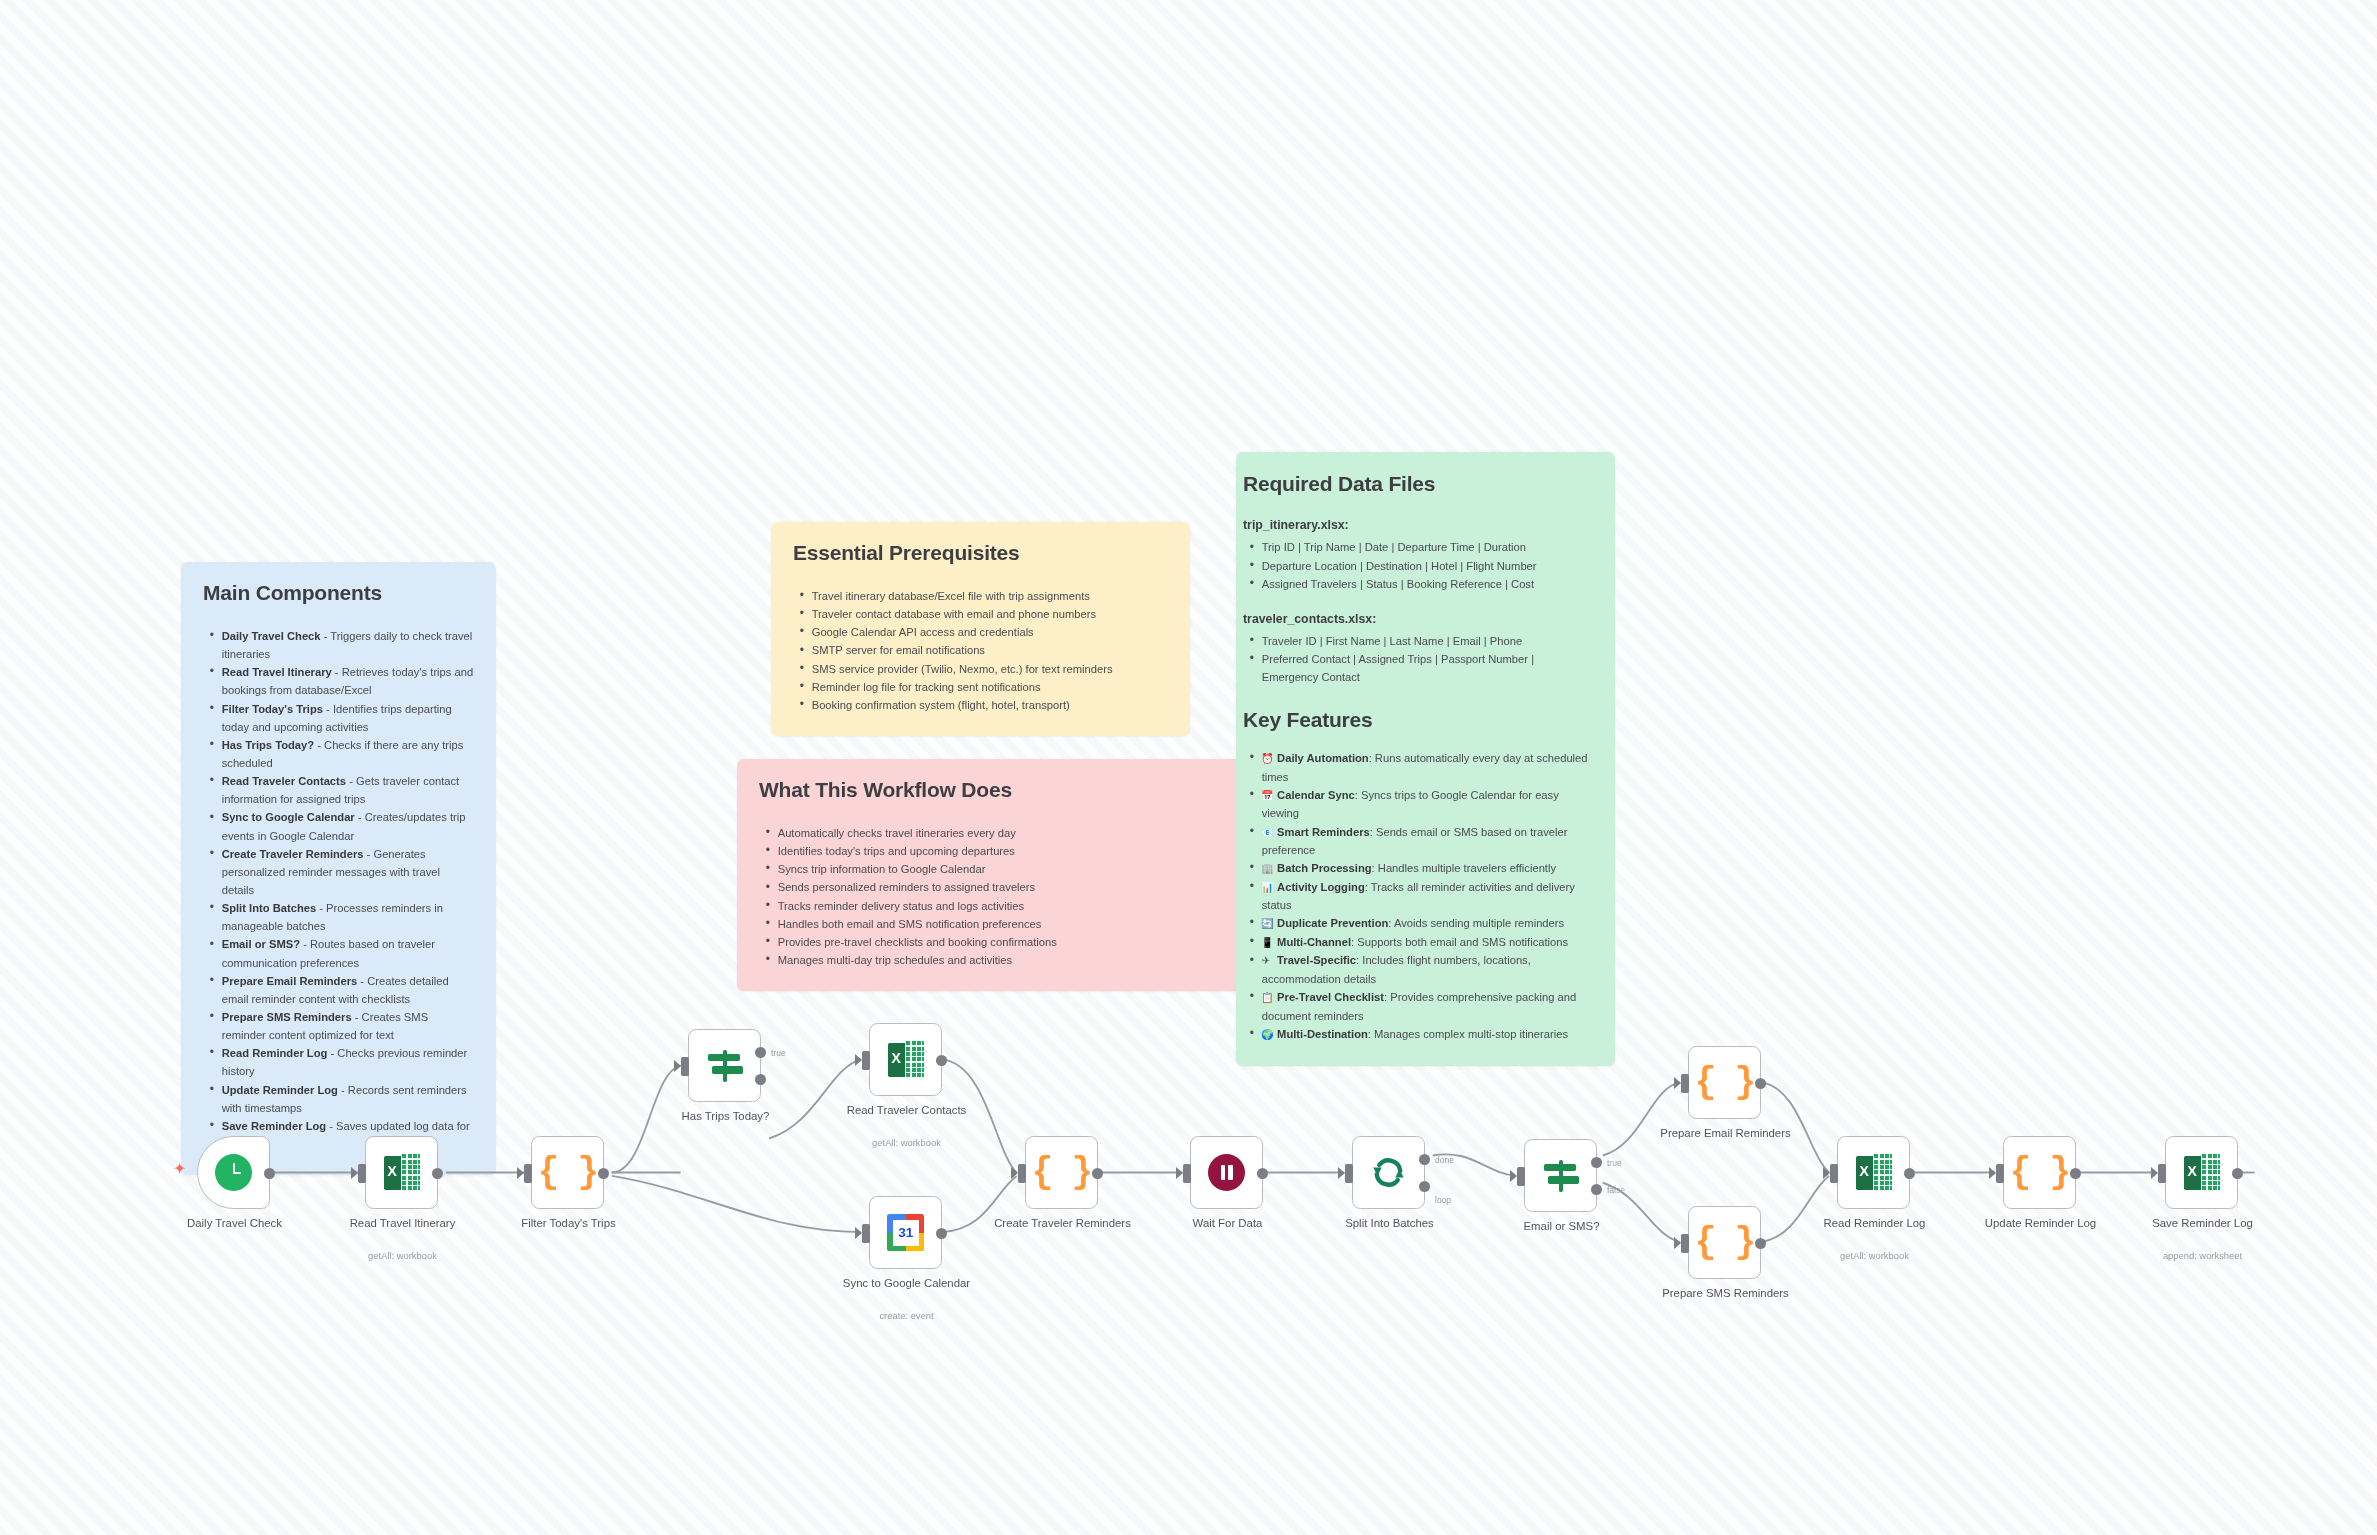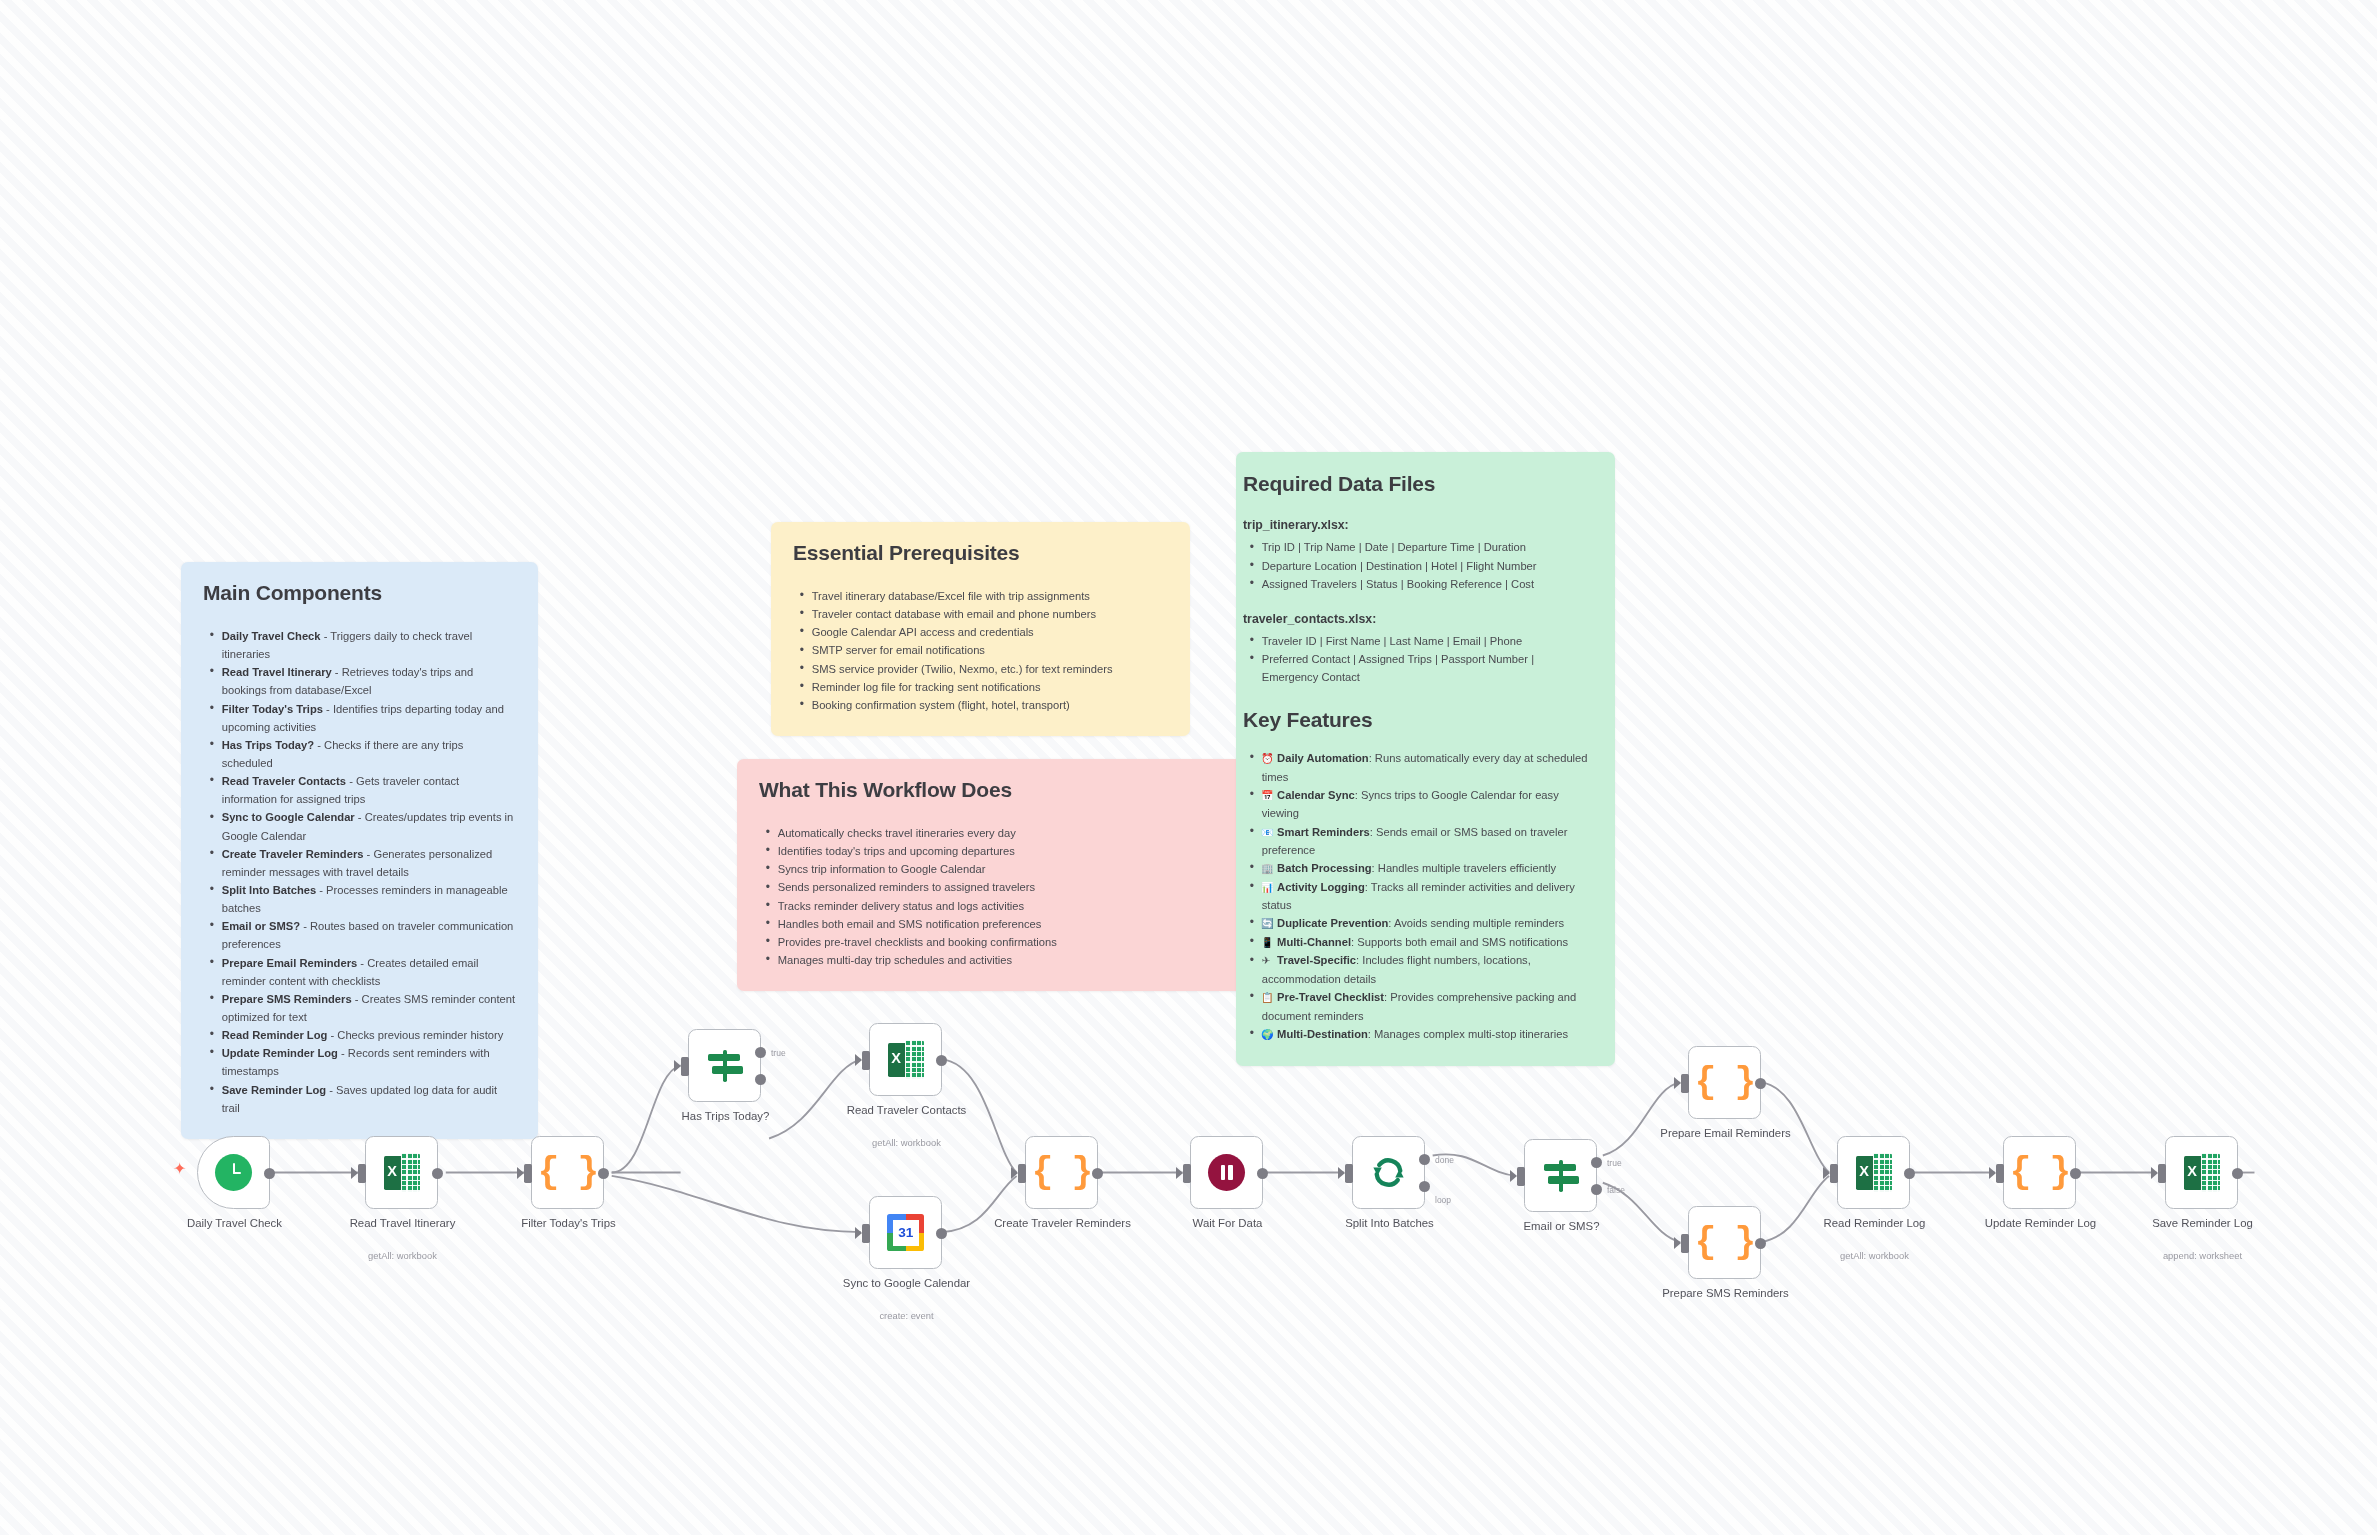--- a/index.html
+++ b/index.html
@@ -199,21 +199,21 @@
   .ic-wait::after {content:"";position:absolute;left:20.4px;top:11px;width:4.3px;height:15.3px;background:#fff;border-radius:0.9px;}
 
   .ic-loop { width:37px; height:37px; position:relative; }
   .ic-loop svg { width:37px; height:37px; }
 </style>
 </head>
 <body>
 
 <div id="canvas">
 
-  <div class="sticky sticky-blue" style="left:181px; top:562px; width:357px;">
+  <div class="sticky sticky-blue" style="left:181px; top:562px; width:315px;">
     <h2>Main Components</h2>
     <ul>
       <li><b>Daily Travel Check</b><span> - Triggers daily to check travel itineraries</span></li>
       <li><b>Read Travel Itinerary</b><span> - Retrieves today's trips and bookings from database/Excel</span></li>
       <li><b>Filter Today's Trips</b><span> - Identifies trips departing today and upcoming activities</span></li>
       <li><b>Has Trips Today?</b><span> - Checks if there are any trips scheduled</span></li>
       <li><b>Read Traveler Contacts</b><span> - Gets traveler contact information for assigned trips</span></li>
       <li><b>Sync to Google Calendar</b><span> - Creates/updates trip events in Google Calendar</span></li>
       <li><b>Create Traveler Reminders</b><span> - Generates personalized reminder messages with travel details</span></li>
       <li><b>Split Into Batches</b><span> - Processes reminders in manageable batches</span></li>

